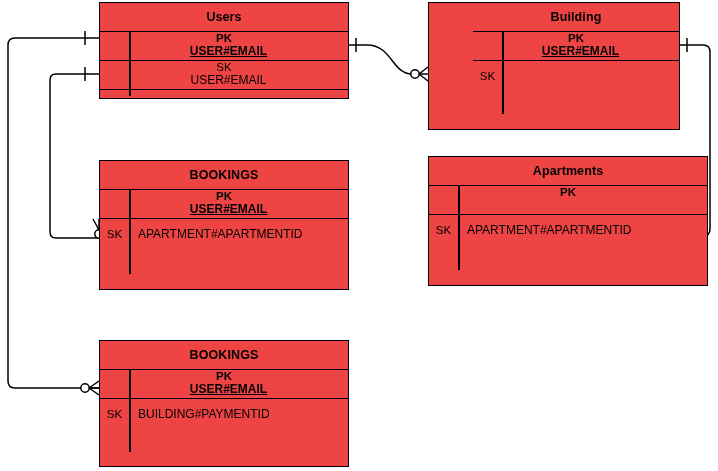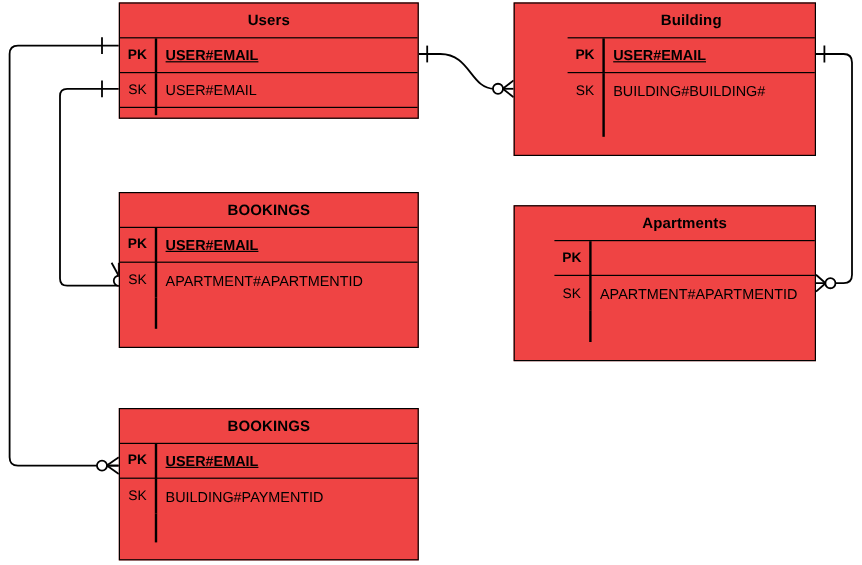--- a/index.html
+++ b/index.html
@@ -24,21 +24,21 @@
     border-bottom:1.6px solid #000000;
     box-sizing:border-box;
     letter-spacing:.1px;
   }
   .row{
     position:relative;
     height:29px;
     box-sizing:border-box;
     display:flex;align-items:center;
   }
-  .row.bordered{border-bottom:1.6px solid #000000;}
+  .row.bordered{border-bottom:1.6px solid #000000;flex-direction:column;}
   .keycol{
     width:29px;min-width:29px;
     text-align:center;
     font-size:11.5px;
     box-sizing:border-box;
   }
   .keycol.pk{font-weight:bold;}
   .attr{
     padding-left:9px;
     font-size:12px;
@@ -132,21 +132,20 @@
   <div class="entity" style="left:428px;top:2px;width:252px;height:128px;padding-left:44px;">
     <div class="ent-title">Building</div>
     <div class="row bordered">
       <div class="vsep" style="height:29px;"></div>
       <div class="keycol pk">PK</div>
       <div class="attr pkattr">USER#EMAIL</div>
     </div>
     <div class="row">
       <div class="vsep" style="height:29px;"></div>
       <div class="keycol">SK</div>
-      <div class="attr">BUILDING#BUILDING#</div>
     </div>
     <div class="filler" style="height:41px;">
       <div class="vsep" style="height:24px;"></div>
     </div>
   </div>
 
   <div class="entity" style="left:99px;top:160px;width:250px;height:130px;">
     <div class="ent-title">BOOKINGS</div>
     <div class="row bordered">
       <div class="vsep" style="height:29px;"></div>
@@ -156,21 +155,21 @@
     <div class="row">
       <div class="vsep" style="height:29px;"></div>
       <div class="keycol">SK</div>
       <div class="attr">APARTMENT#APARTMENTID</div>
     </div>
     <div class="filler" style="height:43px;">
       <div class="vsep" style="height:26px;"></div>
     </div>
   </div>
 
-  <div class="entity" style="left:428px;top:171px;width:252px;height:130px;padding-left:33px;">
+  <div class="entity" style="left:428px;top:156px;width:280px;height:130px;">
     <div class="ent-title">Apartments</div>
     <div class="row bordered">
       <div class="vsep" style="height:29px;"></div>
       <div class="keycol pk">PK</div>
     </div>
     <div class="row">
       <div class="vsep" style="height:29px;"></div>
       <div class="keycol">SK</div>
       <div class="attr">APARTMENT#APARTMENTID</div>
     </div>

